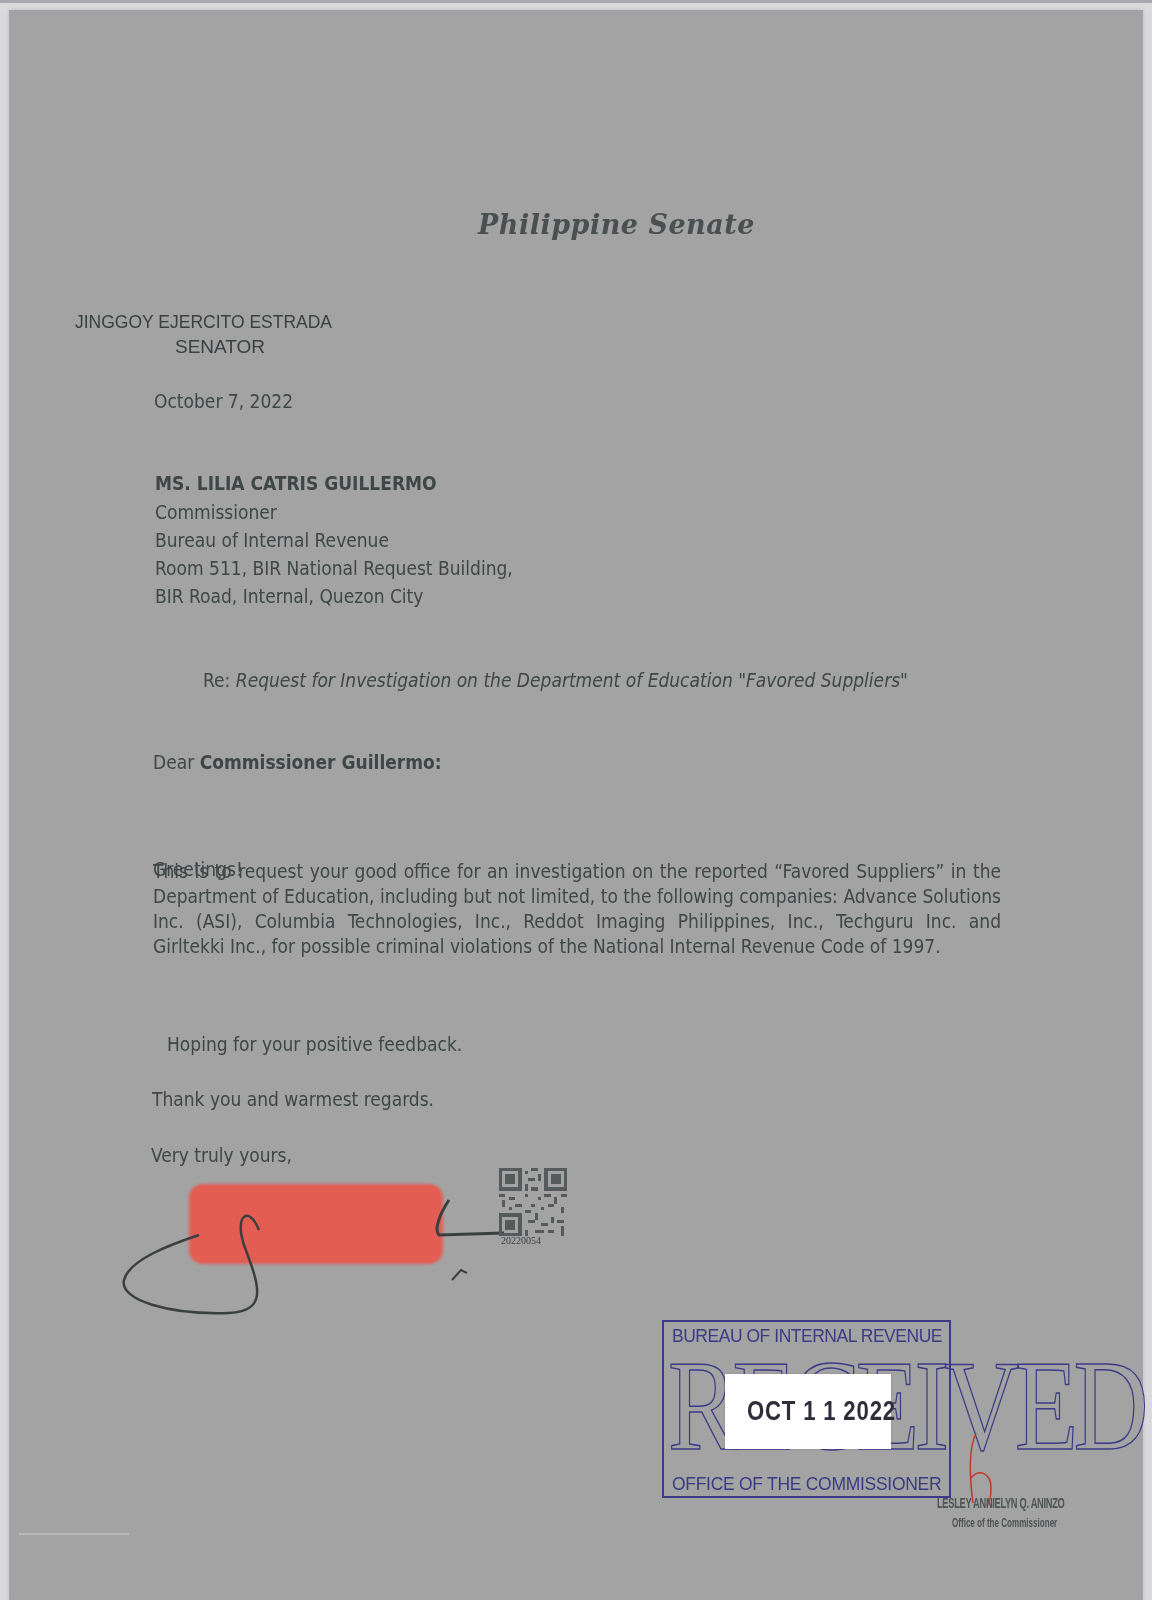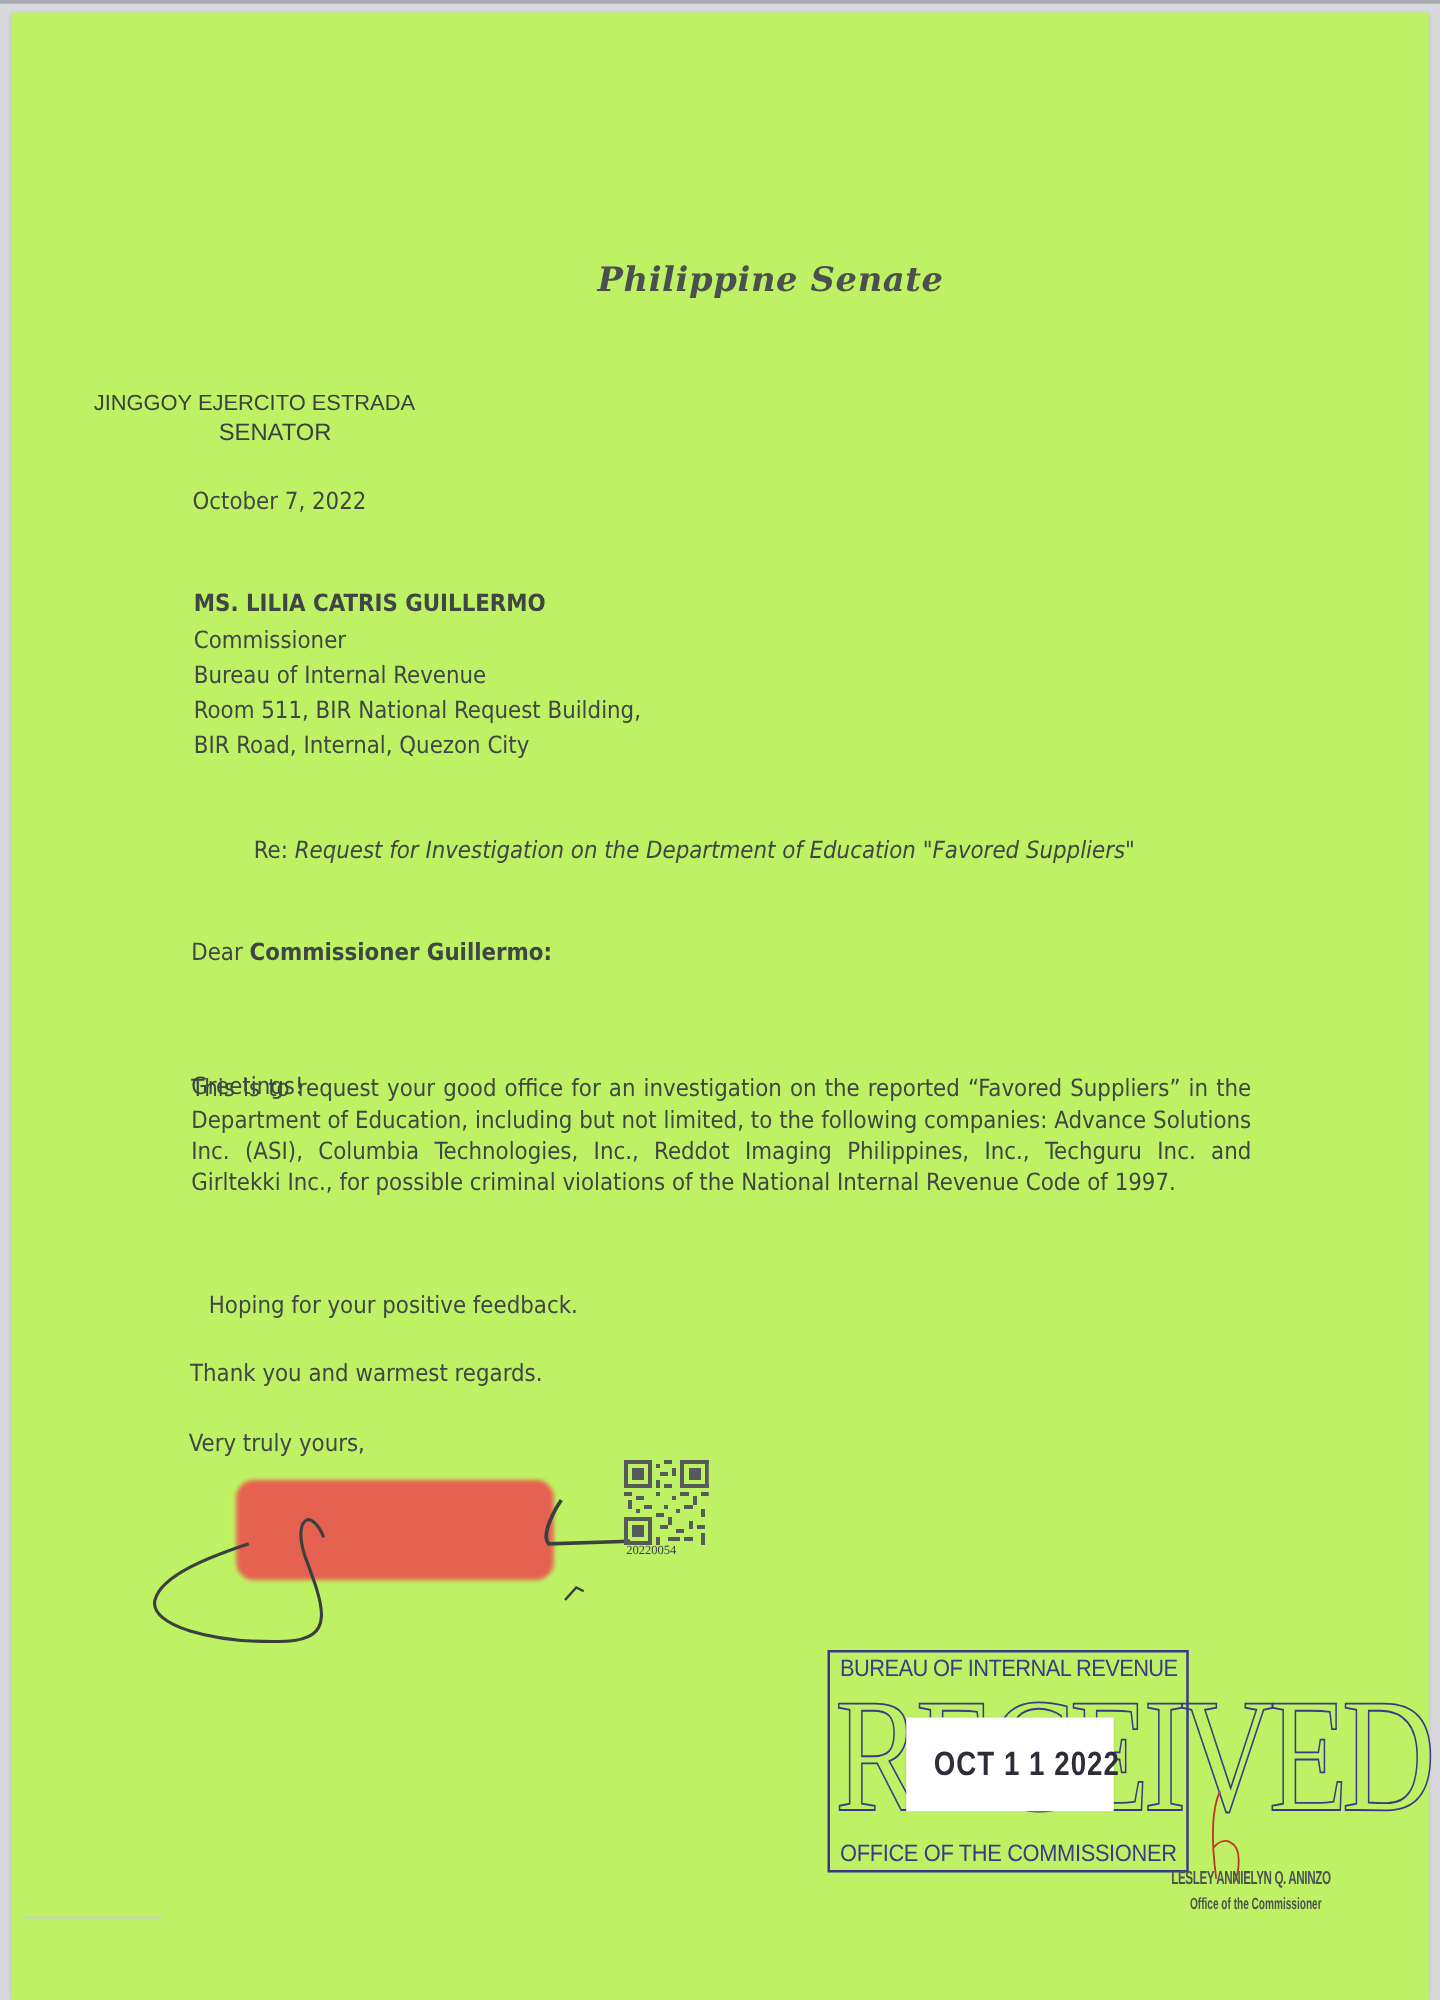--- a/index.html
+++ b/index.html
@@ -15,21 +15,21 @@
     font-family: "DejaVu Sans", sans-serif;
   }
   .topbar {
     position: absolute; left: 0; top: 0; width: 1152px; height: 3px;
     background: #a8a8b0;
   }
   .page {
     position: absolute;
     left: 9px; top: 10px;
     width: 1134px; height: 1590px;
-    background: #bef264;
+    background: #a3a3a3;
     box-shadow: 0 0 4px rgba(0,0,0,0.12);
   }
   .abs { position: absolute; white-space: nowrap; }
 
   .letterhead {
     left: 469px; top: 199px;
     font-family: "DejaVu Serif", serif;
     font-size: 27px;
     font-weight: bold;
     color: #4a4f50;

